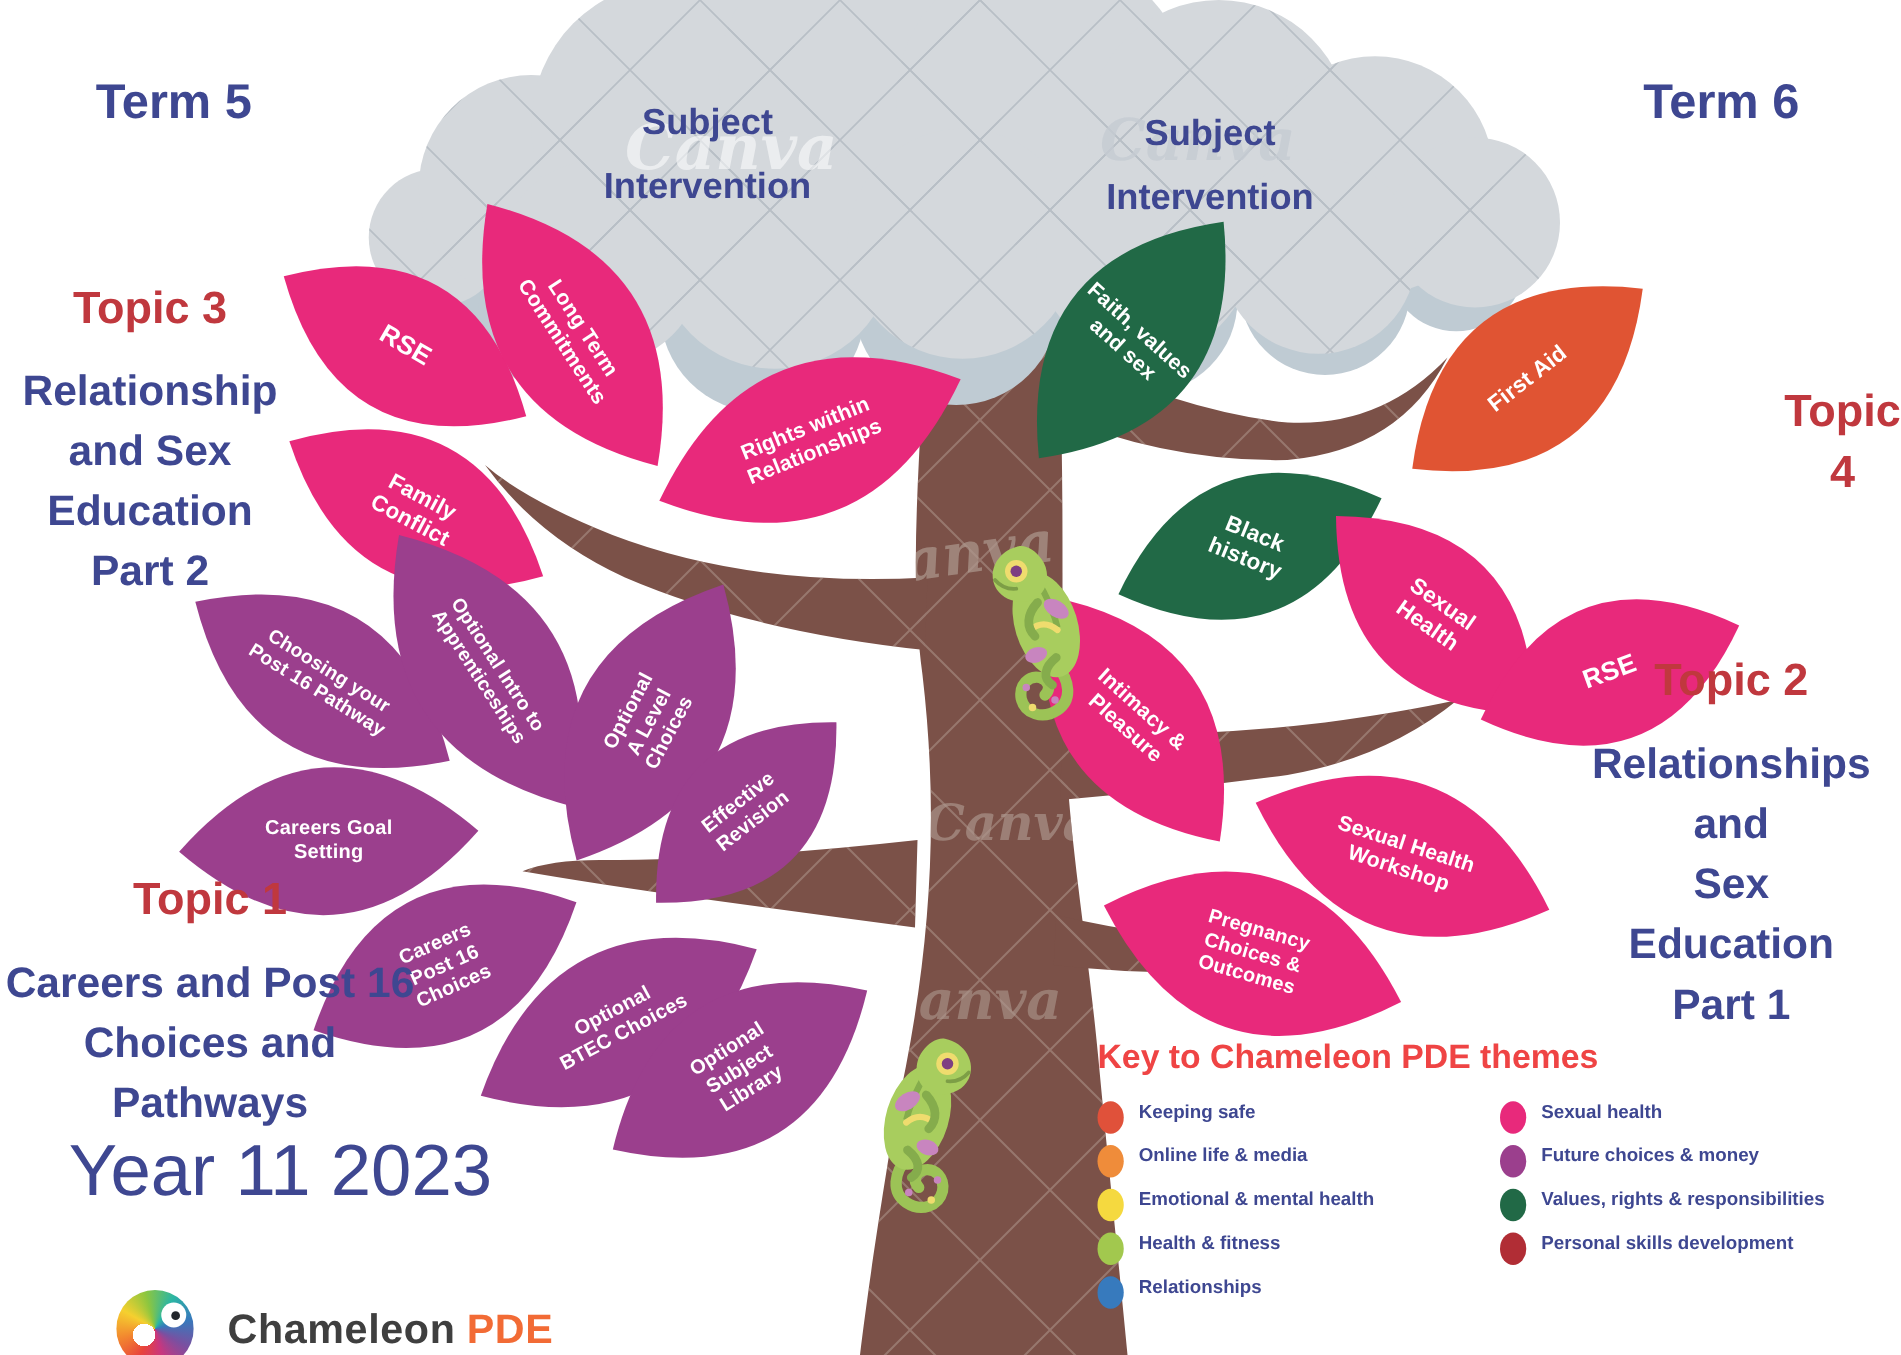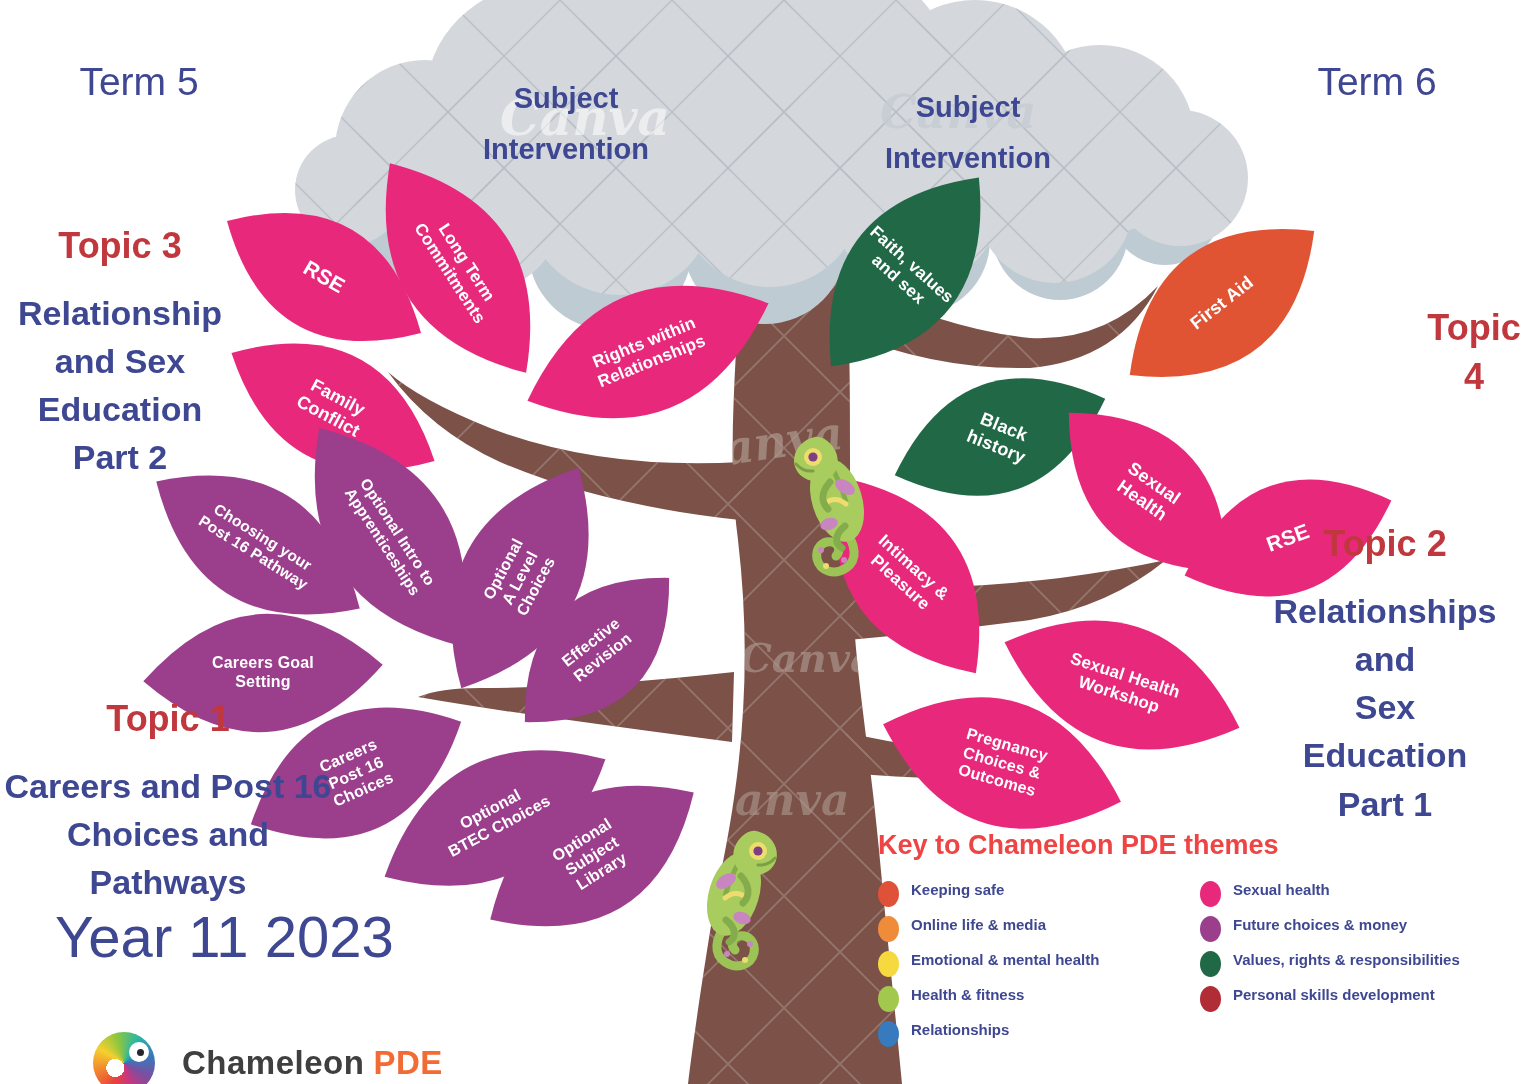--- a/index.html
+++ b/index.html
@@ -4,21 +4,21 @@
 <style>
   html,body{margin:0;padding:0;background:#fff;}
   .canvas{position:relative;width:1521px;height:1084px;overflow:hidden;background:#ffffff;
           font-family:"Liberation Sans",sans-serif;}
   .art{position:absolute;left:0;top:0;width:1521px;height:1084px;}
 
   .leaf-label{position:absolute;transform:translate(-50%,-50%) rotate(var(--r,0deg));
               color:#ffffff;font-weight:700;text-align:center;white-space:pre-line;
               line-height:1.16;letter-spacing:.2px;}
 
-  .term{position:absolute;transform:translate(-50%,-50%);font-size:39px;font-weight:400;color:#3E4791;}
+  .term{position:absolute;transform:translate(-50%,-50%);font-size:39px;font-weight:700;color:#3E4791;}
   .cloud-label{position:absolute;transform:translate(-50%,-50%);font-size:29px;font-weight:700;
                color:#3E4791;text-align:center;white-space:pre-line;line-height:1.75;}
 
   .topic{position:absolute;transform:translate(-50%,-50%);text-align:center;white-space:pre-line;}
   .topic-title{color:#C0383E;font-size:36px;font-weight:700;line-height:1.35;}
   .topic-desc{color:#3E4791;font-size:34px;font-weight:700;line-height:1.42;white-space:pre-line;}
 
   .year-title{position:absolute;left:55px;top:903px;font-size:58px;font-weight:400;color:#3E4791;}
 
   .key{position:absolute;left:878px;top:830px;width:640px;}

